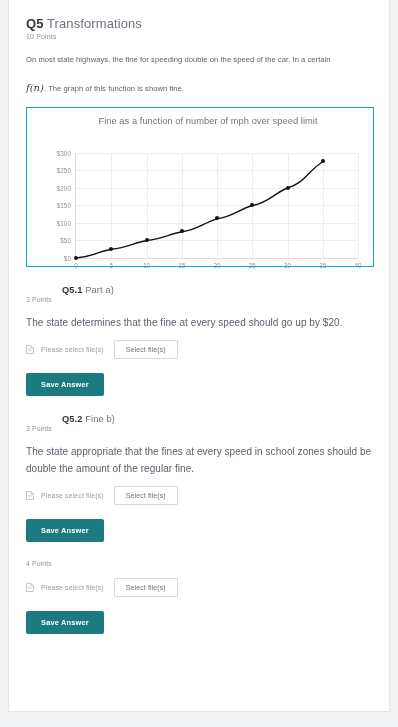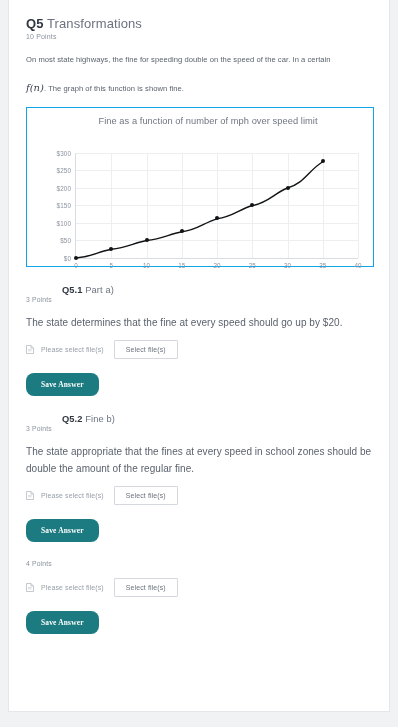--- a/index.html
+++ b/index.html
@@ -195,22 +195,22 @@
   }
   .save-btn {
     display: inline-block;
     background: #1b7b80;
     color: #ffffff;
     font-size: 7.4px;
     font-weight: 700;
     letter-spacing: 0.2px;
     padding: 7px 15px;
     border: none;
-    border-radius: 8px;
-    font-family: Liberation Serif, serif;
+    border-radius: 2px;
+    font-family: Liberation Sans, sans-serif;
     cursor: pointer;
   }
 </style>
 </head>
 <body>
 
 <div class="page-card">
 
   <h1 class="q-title">
     <b>Q5</b>

